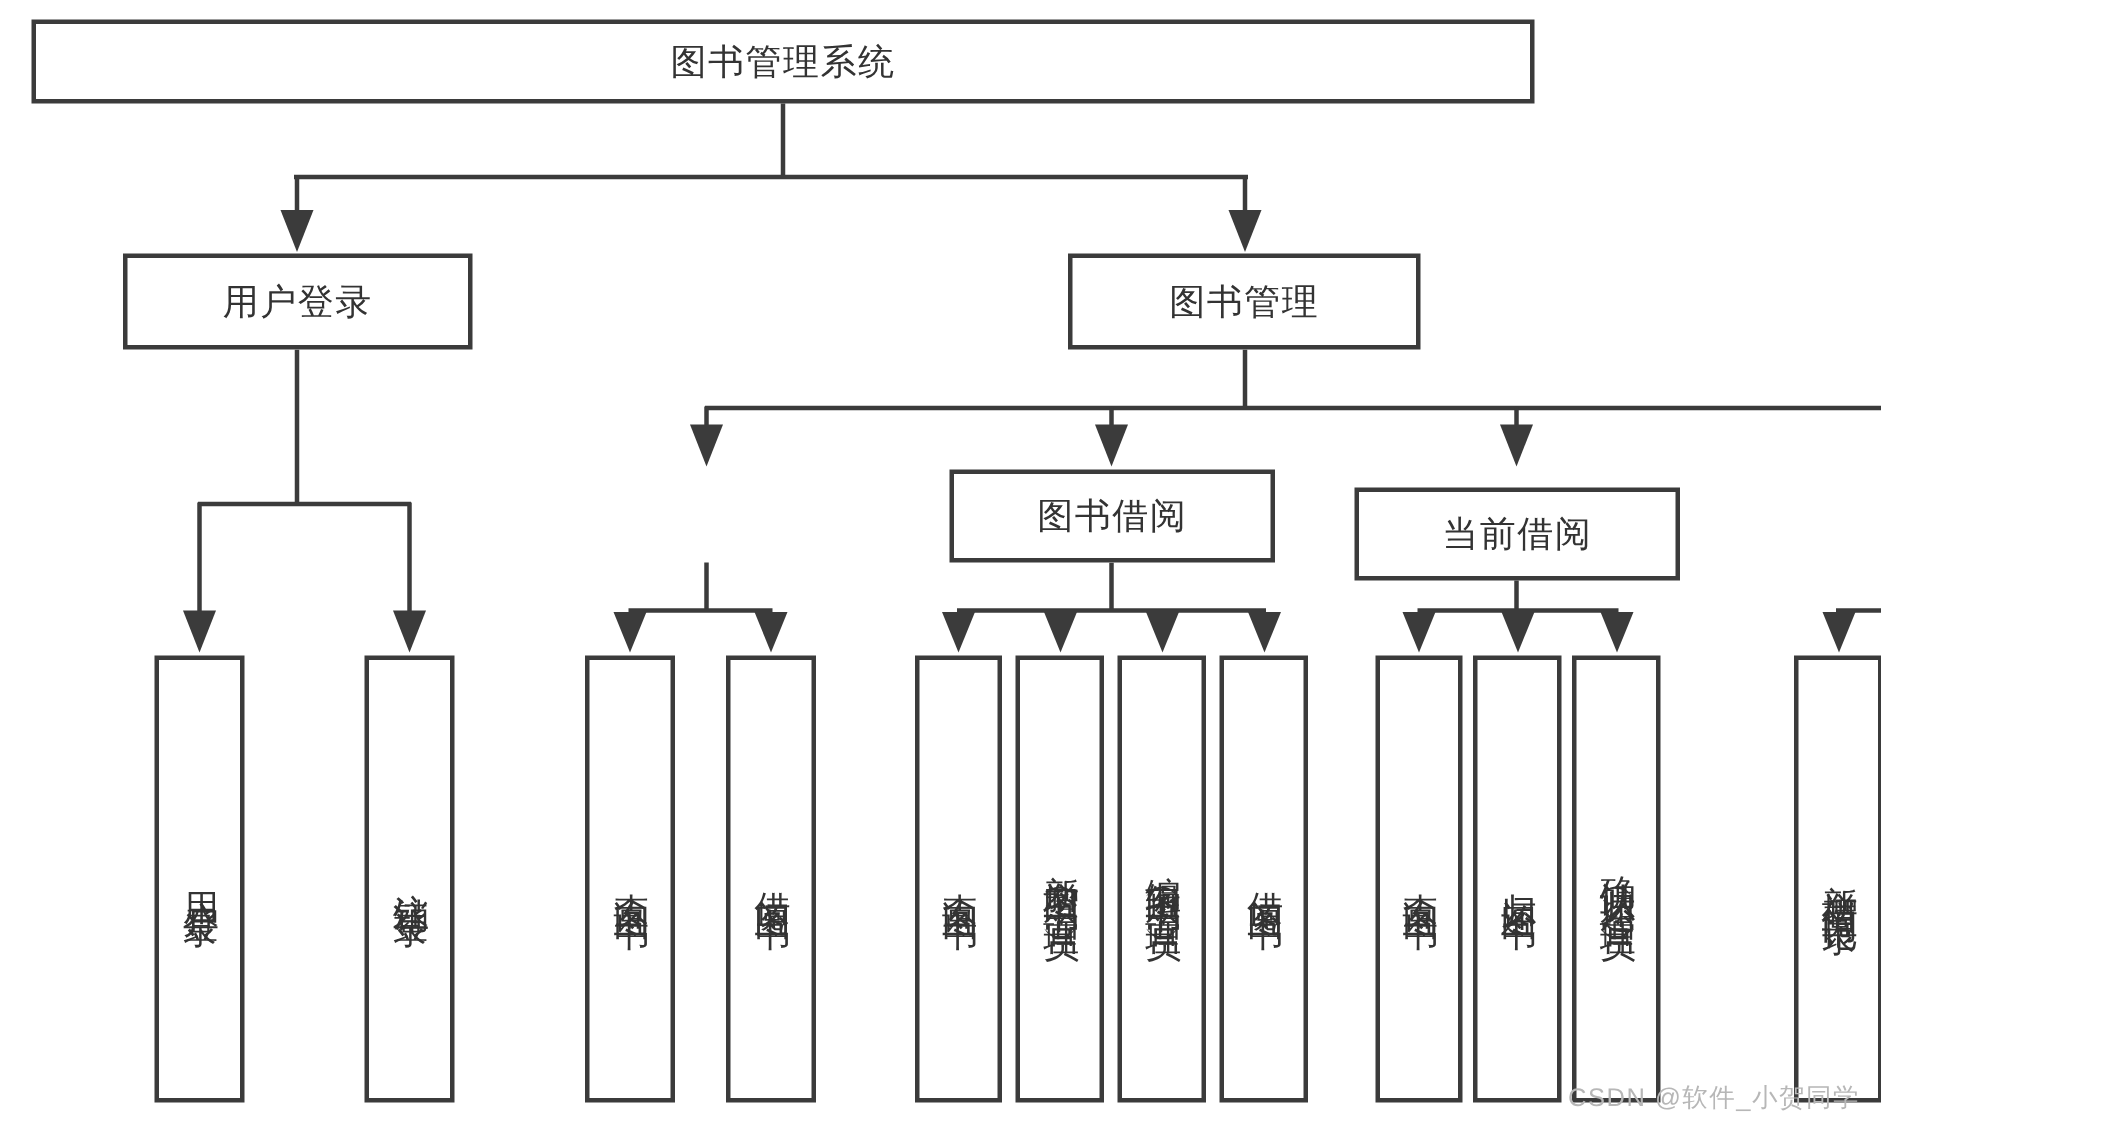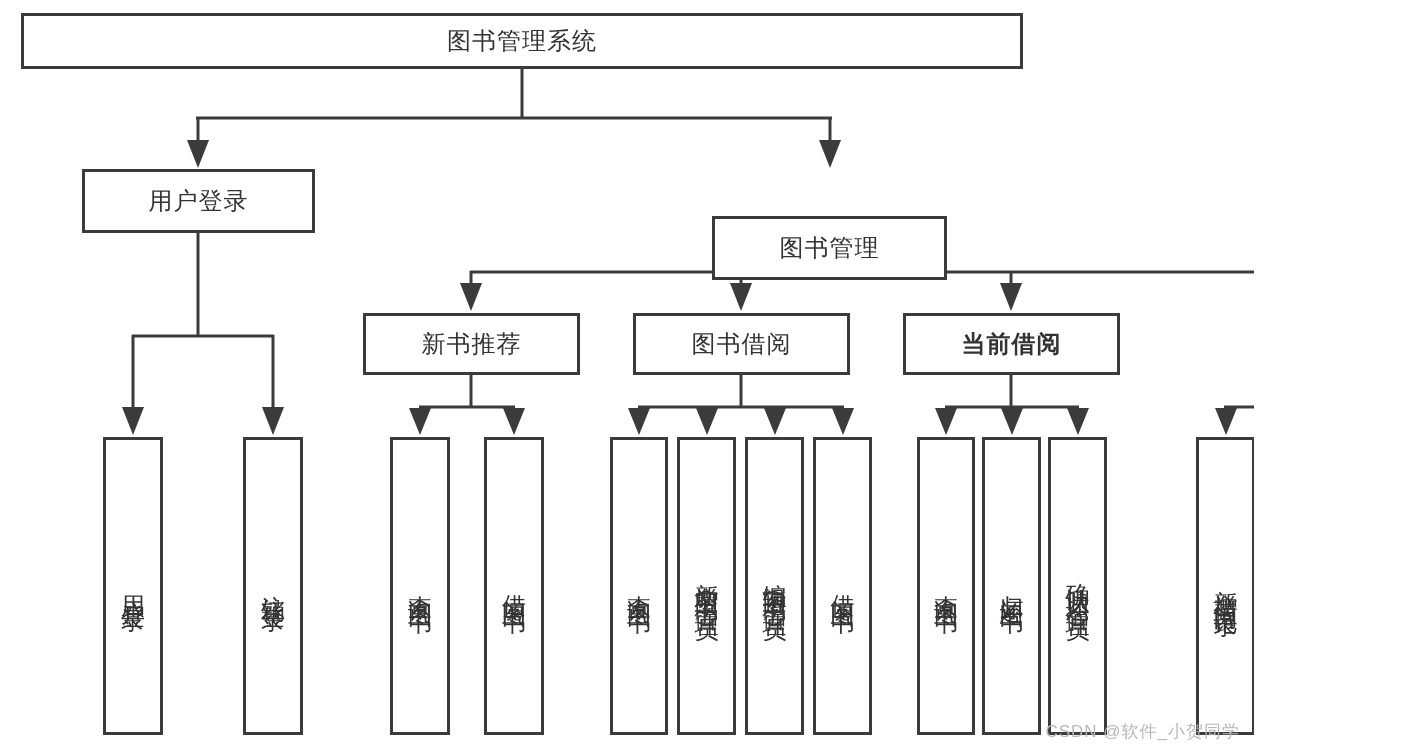--- a/index.html
+++ b/index.html
@@ -81,31 +81,28 @@
     <polygon class="c-arrow" points="1332,408 1354,408 1343,435"></polygon>
   </svg>
 
   <div class="node" style="left:21px; top:13px; width:1002px; height:56px;">
     <span class="hlabel">图书管理系统</span>
   </div>
 
   <div class="node" style="left:82px; top:169px; width:233px; height:64px;">
     <span class="hlabel">用户登录</span>
   </div>
-  <div class="node" style="left:712px; top:169px; width:235px; height:64px;margin-top:47px;">
+  <div class="node" style="left:712px; top:169px; width:235px; height:64px;">
     <span class="hlabel">图书管理</span>
   </div>
 
-  <div class="node" style="left:363px; top:313px; width:217px; height:62px;">
-    <span class="hlabel">新书推荐</span>
-  </div>
   <div class="node" style="left:633px; top:313px; width:217px; height:62px;">
     <span class="hlabel">图书借阅</span>
   </div>
-  <div class="node" style="left:903px; top:313px; width:217px; height:62px;font-weight:bold;">
+  <div class="node" style="left:903px; top:325px; width:217px; height:62px;">
     <span class="hlabel">当前借阅</span>
   </div>
 
   <div class="node" style="left:103px; top:437px; width:60px; height:298px;">
     <span class="vlabel">用户登录</span>
   </div>
   <div class="node" style="left:243px; top:437px; width:60px; height:298px;">
     <span class="vlabel">注销登录</span>
   </div>
 

